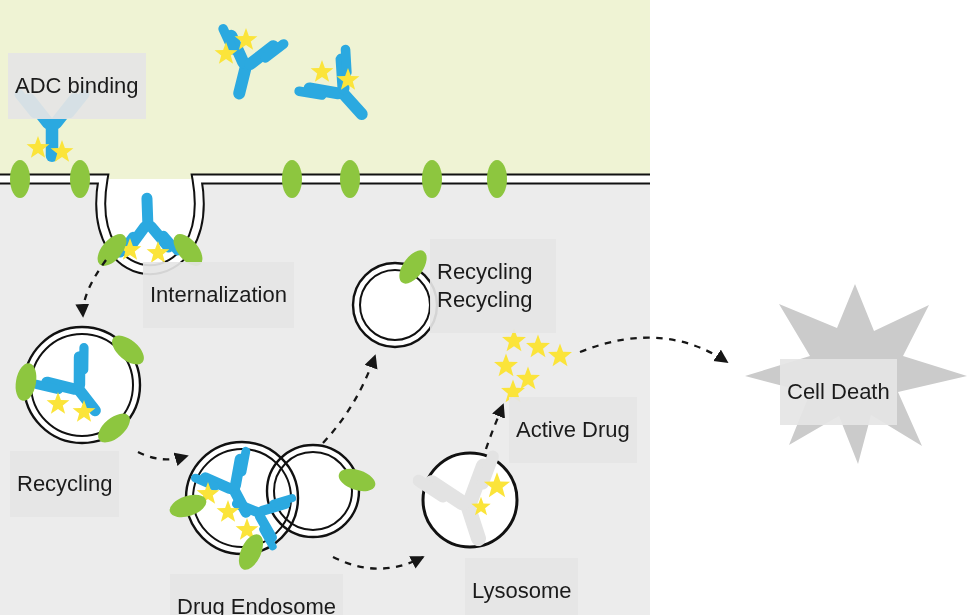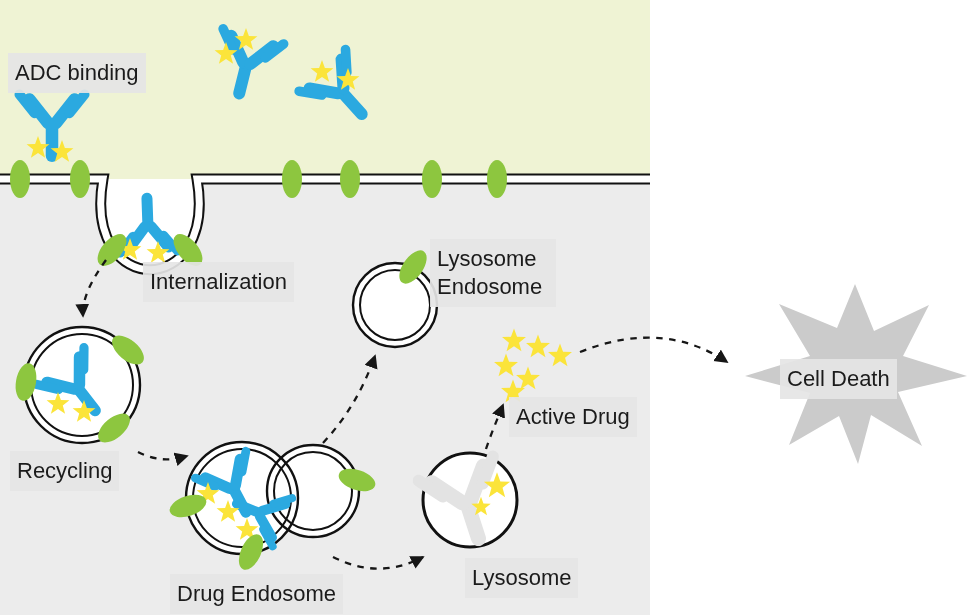--- a/index.html
+++ b/index.html
@@ -10,21 +10,21 @@
     font-family:"Liberation Sans", sans-serif;
     overflow:hidden;
   }
   .stage svg{position:absolute;left:0;top:0;}
   .label{
     position:absolute;
     background:rgba(229,229,229,0.92);
     color:#1b1b1b;
     font-size:22px;
     line-height:1.28;
-    padding:6px 7px;
+    padding:19px 7px;
     white-space:nowrap;
   }
   .label.multiline{white-space:normal;width:112px;}
 </style>
 </head>
 <body>
 
 <div class="stage">
 
   <svg width="969" height="615" viewBox="0 0 969 615">
@@ -143,20 +143,20 @@
       <path d="M138,452 C 156,461 170,461 187,456" marker-end="url(#arrowhead)"></path>
       <path d="M323,443 C 346,418 362,392 375,356" marker-end="url(#arrowhead)"></path>
       <path d="M333,557 C 365,573 394,572 423,557" marker-end="url(#arrowhead)"></path>
       <path d="M486,449 C 491,434 497,420 503,405" marker-end="url(#arrowhead)"></path>
       <path d="M580,352 C 640,328 688,336 727,362" marker-end="url(#arrowhead)"></path>
     </g>
   </svg>
 
   <div class="label" style="left:8px;top:53px;">ADC binding</div>
   <div class="label" style="left:143px;top:262px;">Internalization</div>
-  <div class="label multiline" style="left:430px;top:239px;">Lysosome Endosome</div>
+  <div class="label multiline" style="left:430px;top:239px;">Recycling Recycling</div>
   <div class="label" style="left:10px;top:451px;">Recycling</div>
   <div class="label" style="left:170px;top:574px;">Drug Endosome</div>
   <div class="label" style="left:452px;top:558px;margin-left:13px;">Lysosome</div>
   <div class="label" style="left:780px;top:359px;">Cell Death</div>
   <div class="label" style="left:509px;top:397px;">Active Drug</div>
 
 </div>
 
 </body></html>

